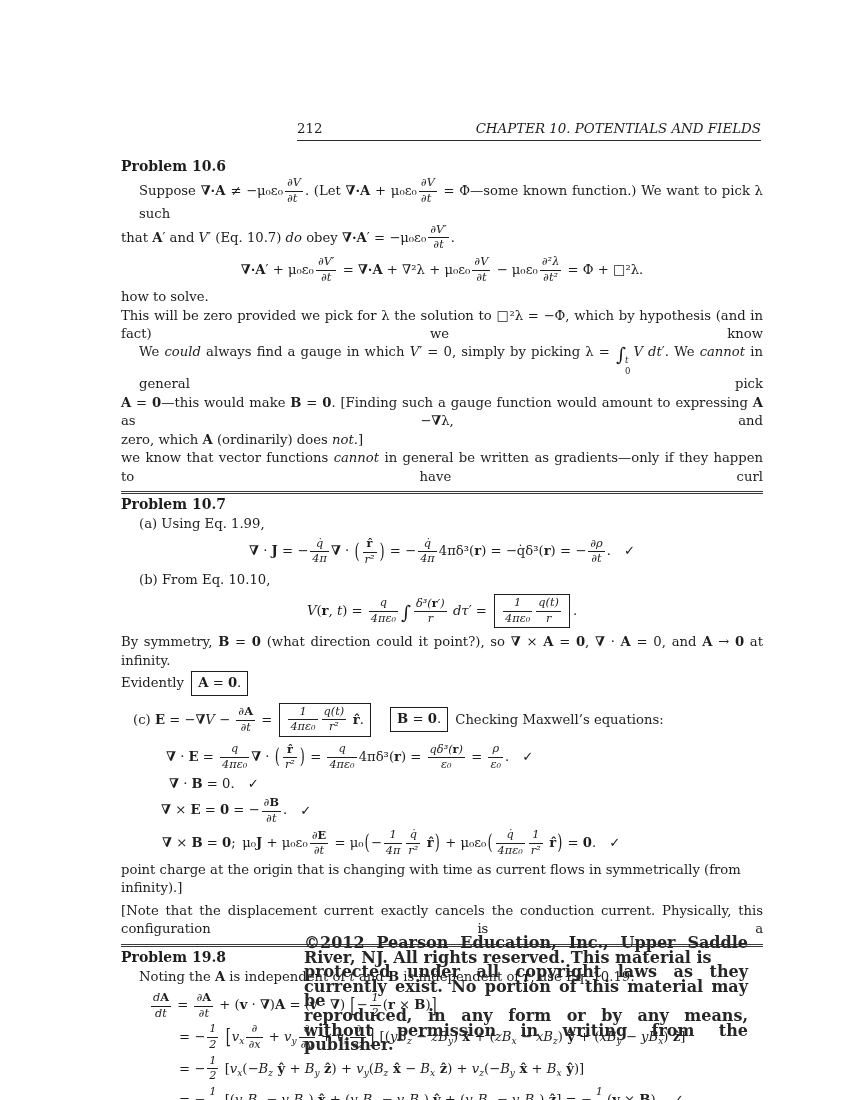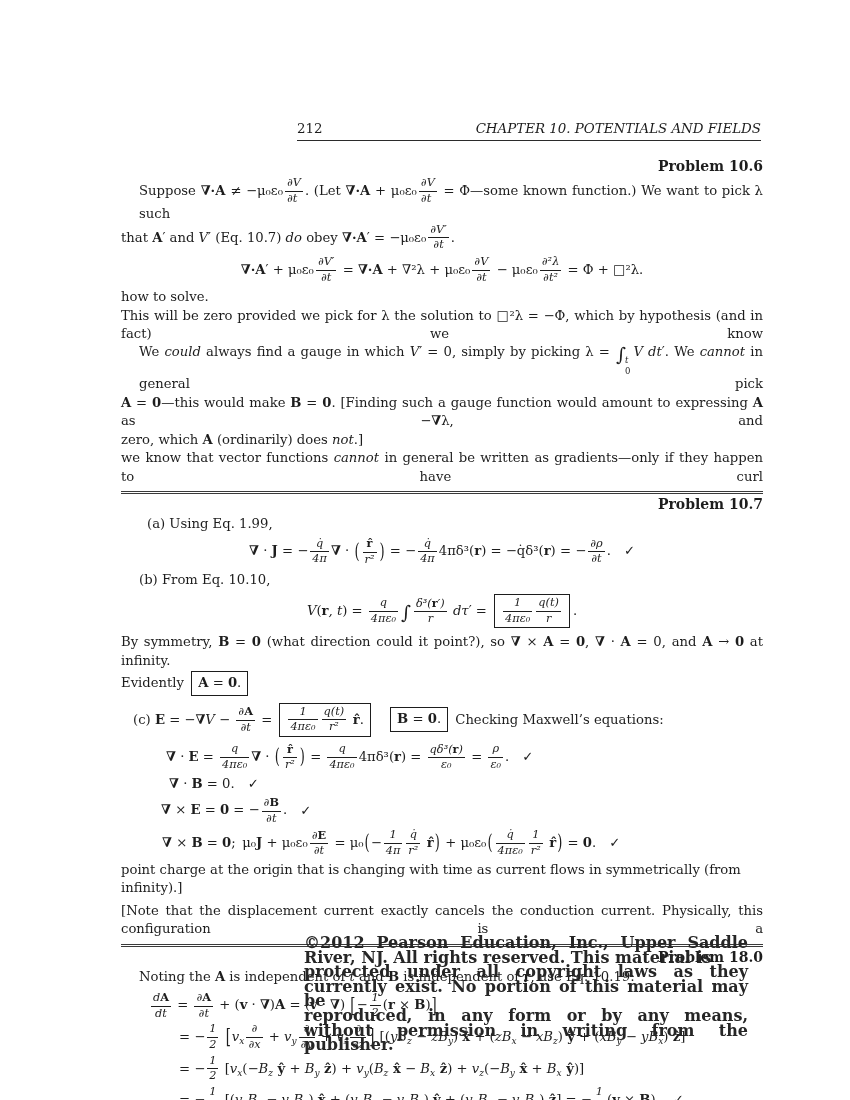--- a/index.html
+++ b/index.html
@@ -3,21 +3,21 @@
 <meta charset="utf-8">
 <style>
   html,body{margin:0;padding:0;background:#ffffff;}
   .page{position:relative;width:821px;height:1100px;background:#fff;overflow:hidden;
         font-family:"DejaVu Serif","Liberation Serif",serif;color:#1d1d1d;}
   .header{position:absolute;left:297px;top:121px;width:464px;display:flex;
           justify-content:space-between;align-items:baseline;
           border-bottom:1.5px solid #2b2b2b;padding-bottom:4px;font-size:13.4px;}
   .chapter{font-style:italic;}
   .content{position:absolute;left:121px;top:157px;width:642px;}
-  .phead{font-size:14px;font-weight:bold;margin:1px 0 3px 0;text-align:right;}
+  .phead{font-size:14px;font-weight:bold;margin:1px 0 3px 0;}
   .rule2{height:1px;border-top:1px solid #3a3a3a;border-bottom:1px solid #3a3a3a;margin:5px 0 2px 0;}
   .lines{margin-bottom:3px;}
   .line{font-size:13.2px;line-height:18.4px;}
   .line.j{text-align:justify;text-align-last:justify;}
   .line.eq{text-align:center;margin:4px 0;}
   .line.el{margin:3px 0;}
   .rm{font-style:normal;}
   .it{font-style:italic;}
   .bf{font-weight:bold;}
   .sb{font-size:9px;font-style:italic;vertical-align:-3px;line-height:1;}
@@ -62,39 +62,39 @@
           <div class="line j"><span class="bf">A</span><span class="rm"> = </span><span class="bf">0</span><span class="rm">—this would make </span><span class="bf">B</span><span class="rm"> = </span><span class="bf">0</span><span class="rm">. [Finding such a gauge function would amount to expressing </span><span class="bf">A</span><span class="rm"> as −</span><span class="bf">∇</span><span class="rm">λ, and</span></div>
           <div class="line"><span class="rm">zero, which </span><span class="bf">A</span><span class="rm"> (ordinarily) does </span><span class="it">not</span><span class="rm">.]</span></div>
           <div class="line j"><span class="rm">we know that vector functions </span><span class="it">cannot</span><span class="rm"> in general be written as gradients—only if they happen to have curl</span></div>
         </div>
     </section>
 
     <section>
       <div class="rule2"></div>
       <h2 class="phead">Problem 10.7</h2>
       <div class="lines">
-          <div class="line" style="margin-left: 26px;"><span class="rm">(a) Using Eq. 1.99,</span></div>
+          <div class="line" style="margin-left: 18px;"><span class="rm">(a) Using Eq. 1.99,</span></div>
           <div class="line eq"><span class="bf">∇</span><span class="rm"> · </span><span class="bf">J</span><span class="rm"> = −</span><span class="frac"><span class="fn"><span class="it">q̇</span></span><span class="fd"><span class="it">4π</span></span></span><span class="bf">∇</span><span class="rm"> · </span><span class="bp">(</span><span class="frac"><span class="fn"><span class="bf">r̂</span></span><span class="fd"><span class="it">r²</span></span></span><span class="bp">)</span><span class="rm"> = −</span><span class="frac"><span class="fn"><span class="it">q̇</span></span><span class="fd"><span class="it">4π</span></span></span><span class="rm">4πδ³(</span><span class="bf">r</span><span class="rm">) = −q̇δ³(</span><span class="bf">r</span><span class="rm">) = −</span><span class="frac"><span class="fn"><span class="it">∂ρ</span></span><span class="fd"><span class="it">∂t</span></span></span><span class="rm">.</span><span class="chk">✓</span></div>
           <div class="line" style="margin-left: 18px;"><span class="rm">(b) From Eq. 10.10,</span></div>
           <div class="line eq"><span class="it">V</span><span class="rm">(</span><span class="bf">r</span><span class="it">, t</span><span class="rm">) = </span><span class="frac"><span class="fn"><span class="it">q</span></span><span class="fd"><span class="it">4πε₀</span></span></span><span class="big">∫</span><span class="frac"><span class="fn"><span class="it">δ³(</span><span class="bf">r</span><span class="it">′)</span></span><span class="fd"><span class="it">r</span></span></span><span class="it"> dτ</span><span class="rm">′ = </span><span class="mbox"><span class="frac"><span class="fn"><span class="it">1</span></span><span class="fd"><span class="it">4πε₀</span></span></span><span class="frac"><span class="fn"><span class="it">q(t)</span></span><span class="fd"><span class="it">r</span></span></span></span><span class="rm">.</span></div>
           <div class="line j"><span class="rm">By symmetry, </span><span class="bf">B</span><span class="rm"> = </span><span class="bf">0</span><span class="rm"> (what direction could it point?), so </span><span class="bf">∇</span><span class="rm"> × </span><span class="bf">A</span><span class="rm"> = </span><span class="bf">0</span><span class="rm">, </span><span class="bf">∇</span><span class="rm"> · </span><span class="bf">A</span><span class="rm"> = 0, and </span><span class="bf">A</span><span class="rm"> → </span><span class="bf">0</span><span class="rm"> at infinity.</span></div>
           <div class="line"><span class="rm">Evidently </span><span class="mbox"><span class="bf">A</span><span class="rm"> = </span><span class="bf">0</span><span class="rm">.</span></span></div>
           <div class="line" style="margin-left: 12px; margin-top: 5px;"><span class="rm">(c) </span><span class="bf">E</span><span class="rm"> = −</span><span class="bf">∇</span><span class="it">V</span><span class="rm"> − </span><span class="frac"><span class="fn"><span class="it">∂</span><span class="bf">A</span></span><span class="fd"><span class="it">∂t</span></span></span><span class="rm"> = </span><span class="mbox"><span class="frac"><span class="fn"><span class="it">1</span></span><span class="fd"><span class="it">4πε₀</span></span></span><span class="frac"><span class="fn"><span class="it">q(t)</span></span><span class="fd"><span class="it">r²</span></span></span><span class="bf"> r̂</span><span class="rm">.</span></span><span class="rm"> </span><span class="mbox"><span class="bf">B</span><span class="rm"> = </span><span class="bf">0</span><span class="rm">.</span></span><span class="rm"> Checking Maxwell’s equations:</span></div>
           <div class="line el" style="margin-left: 45px; margin-top: 5px;"><span class="bf">∇</span><span class="rm"> · </span><span class="bf">E</span><span class="rm"> = </span><span class="frac"><span class="fn"><span class="it">q</span></span><span class="fd"><span class="it">4πε₀</span></span></span><span class="bf">∇</span><span class="rm"> · </span><span class="bp">(</span><span class="frac"><span class="fn"><span class="bf">r̂</span></span><span class="fd"><span class="it">r²</span></span></span><span class="bp">)</span><span class="rm"> = </span><span class="frac"><span class="fn"><span class="it">q</span></span><span class="fd"><span class="it">4πε₀</span></span></span><span class="rm">4πδ³(</span><span class="bf">r</span><span class="rm">) = </span><span class="frac"><span class="fn"><span class="it">qδ³(</span><span class="bf">r</span><span class="it">)</span></span><span class="fd"><span class="it">ε₀</span></span></span><span class="rm"> = </span><span class="frac"><span class="fn"><span class="it">ρ</span></span><span class="fd"><span class="it">ε₀</span></span></span><span class="rm">.</span><span class="chk">✓</span></div>
           <div class="line el" style="margin-left: 48px;"><span class="bf">∇</span><span class="rm"> · </span><span class="bf">B</span><span class="rm"> = 0.</span><span class="chk">✓</span></div>
           <div class="line el" style="margin-left: 40px;"><span class="bf">∇</span><span class="rm"> × </span><span class="bf">E</span><span class="rm"> = </span><span class="bf">0</span><span class="rm"> = −</span><span class="frac"><span class="fn"><span class="it">∂</span><span class="bf">B</span></span><span class="fd"><span class="it">∂t</span></span></span><span class="rm">.</span><span class="chk">✓</span></div>
           <div class="line el" style="margin-left: 41px;"><span class="bf">∇</span><span class="rm"> × </span><span class="bf">B</span><span class="rm"> = </span><span class="bf">0</span><span class="rm">; μ₀</span><span class="bf">J</span><span class="rm"> + μ₀ε₀</span><span class="frac"><span class="fn"><span class="it">∂</span><span class="bf">E</span></span><span class="fd"><span class="it">∂t</span></span></span><span class="rm"> = μ₀</span><span class="bp">(</span><span class="rm">−</span><span class="frac"><span class="fn"><span class="it">1</span></span><span class="fd"><span class="it">4π</span></span></span><span class="frac"><span class="fn"><span class="it">q̇</span></span><span class="fd"><span class="it">r²</span></span></span><span class="bf"> r̂</span><span class="bp">)</span><span class="rm"> + μ₀ε₀</span><span class="bp">(</span><span class="frac"><span class="fn"><span class="it">q̇</span></span><span class="fd"><span class="it">4πε₀</span></span></span><span class="frac"><span class="fn"><span class="it">1</span></span><span class="fd"><span class="it">r²</span></span></span><span class="bf"> r̂</span><span class="bp">)</span><span class="rm"> = </span><span class="bf">0</span><span class="rm">.</span><span class="chk">✓</span></div>
           <div class="line"><span class="rm">point charge at the origin that is changing with time as current flows in symmetrically (from infinity).]</span></div>
           <div class="line j" style="margin-top: 4px;"><span class="rm">[Note that the displacement current exactly cancels the conduction current. Physically, this configuration is a</span></div>
         </div>
     </section>
 
     <section>
       <div class="rule2"></div>
-      <h2 class="phead">Problem 18.0</h2>
+      <h2 class="phead">Problem 19.8</h2>
       <div class="lines">
           <div class="line" style="margin-left: 18px;"><span class="rm">Noting the </span><span class="bf">A</span><span class="rm"> is independent of </span><span class="it">t</span><span class="rm"> and </span><span class="bf">B</span><span class="rm"> is independent of </span><span class="bf">r</span><span class="rm">, use Eq. 10.19:</span></div>
           <div class="line el" style="margin-left: 28px; margin-top: 5px;"><span class="frac"><span class="fn"><span class="it">d</span><span class="bf">A</span></span><span class="fd"><span class="it">dt</span></span></span><span class="rm"> = </span><span class="frac"><span class="fn"><span class="it">∂</span><span class="bf">A</span></span><span class="fd"><span class="it">∂t</span></span></span><span class="rm"> + (</span><span class="bf">v</span><span class="rm"> · </span><span class="bf">∇</span><span class="rm">)</span><span class="bf">A</span><span class="rm"> = (</span><span class="bf">v</span><span class="rm"> · </span><span class="bf">∇</span><span class="rm">) </span><span class="bp">[</span><span class="rm">−</span><span class="frac"><span class="fn"><span class="it">1</span></span><span class="fd"><span class="it">2</span></span></span><span class="rm">(</span><span class="bf">r</span><span class="rm"> × </span><span class="bf">B</span><span class="rm">)</span><span class="bp">]</span></div>
           <div class="line el" style="margin-left: 58px;"><span class="rm">= −</span><span class="frac"><span class="fn"><span class="it">1</span></span><span class="fd"><span class="it">2</span></span></span><span class="rm"> </span><span class="bp">[</span><span class="it">v</span><span class="sb">x</span><span class="frac"><span class="fn"><span class="it">∂</span></span><span class="fd"><span class="it">∂x</span></span></span><span class="rm"> + </span><span class="it">v</span><span class="sb">y</span><span class="frac"><span class="fn"><span class="it">∂</span></span><span class="fd"><span class="it">∂y</span></span></span><span class="rm"> + </span><span class="it">v</span><span class="sb">z</span><span class="frac"><span class="fn"><span class="it">∂</span></span><span class="fd"><span class="it">∂z</span></span></span><span class="bp">]</span><span class="rm"> [(</span><span class="it">yB</span><span class="sb">z</span><span class="rm"> − </span><span class="it">zB</span><span class="sb">y</span><span class="rm">) </span><span class="bf">x̂</span><span class="rm"> + (</span><span class="it">zB</span><span class="sb">x</span><span class="rm"> − </span><span class="it">xB</span><span class="sb">z</span><span class="rm">) </span><span class="bf">ŷ</span><span class="rm"> + (</span><span class="it">xB</span><span class="sb">y</span><span class="rm"> − </span><span class="it">yB</span><span class="sb">x</span><span class="rm">) </span><span class="bf">ẑ</span><span class="rm">]</span></div>
           <div class="line el" style="margin-left: 58px;"><span class="rm">= −</span><span class="frac"><span class="fn"><span class="it">1</span></span><span class="fd"><span class="it">2</span></span></span><span class="rm"> [</span><span class="it">v</span><span class="sb">x</span><span class="rm">(−</span><span class="it">B</span><span class="sb">z</span><span class="bf"> ŷ</span><span class="rm"> + </span><span class="it">B</span><span class="sb">y</span><span class="bf"> ẑ</span><span class="rm">) + </span><span class="it">v</span><span class="sb">y</span><span class="rm">(</span><span class="it">B</span><span class="sb">z</span><span class="bf"> x̂</span><span class="rm"> − </span><span class="it">B</span><span class="sb">x</span><span class="bf"> ẑ</span><span class="rm">) + </span><span class="it">v</span><span class="sb">z</span><span class="rm">(−</span><span class="it">B</span><span class="sb">y</span><span class="bf"> x̂</span><span class="rm"> + </span><span class="it">B</span><span class="sb">x</span><span class="bf"> ŷ</span><span class="rm">)]</span></div>
           <div class="line el" style="margin-left: 58px;"><span class="rm">= −</span><span class="frac"><span class="fn"><span class="it">1</span></span><span class="fd"><span class="it">2</span></span></span><span class="rm"> [(</span><span class="it">v</span><span class="sb">y</span><span class="it">B</span><span class="sb">z</span><span class="rm"> − </span><span class="it">v</span><span class="sb">z</span><span class="it">B</span><span class="sb">y</span><span class="rm">) </span><span class="bf">x̂</span><span class="rm"> + (</span><span class="it">v</span><span class="sb">z</span><span class="it">B</span><span class="sb">x</span><span class="rm"> − </span><span class="it">v</span><span class="sb">x</span><span class="it">B</span><span class="sb">z</span><span class="rm">) </span><span class="bf">ŷ</span><span class="rm"> + (</span><span class="it">v</span><span class="sb">x</span><span class="it">B</span><span class="sb">y</span><span class="rm"> − </span><span class="it">v</span><span class="sb">y</span><span class="it">B</span><span class="sb">x</span><span class="rm">) </span><span class="bf">ẑ</span><span class="rm">] = −</span><span class="frac"><span class="fn"><span class="it">1</span></span><span class="fd"><span class="it">2</span></span></span><span class="rm">(</span><span class="bf">v</span><span class="rm"> × </span><span class="bf">B</span><span class="rm">).</span><span class="chk">✓</span></div>
         </div>
     </section>
 
   </div>

